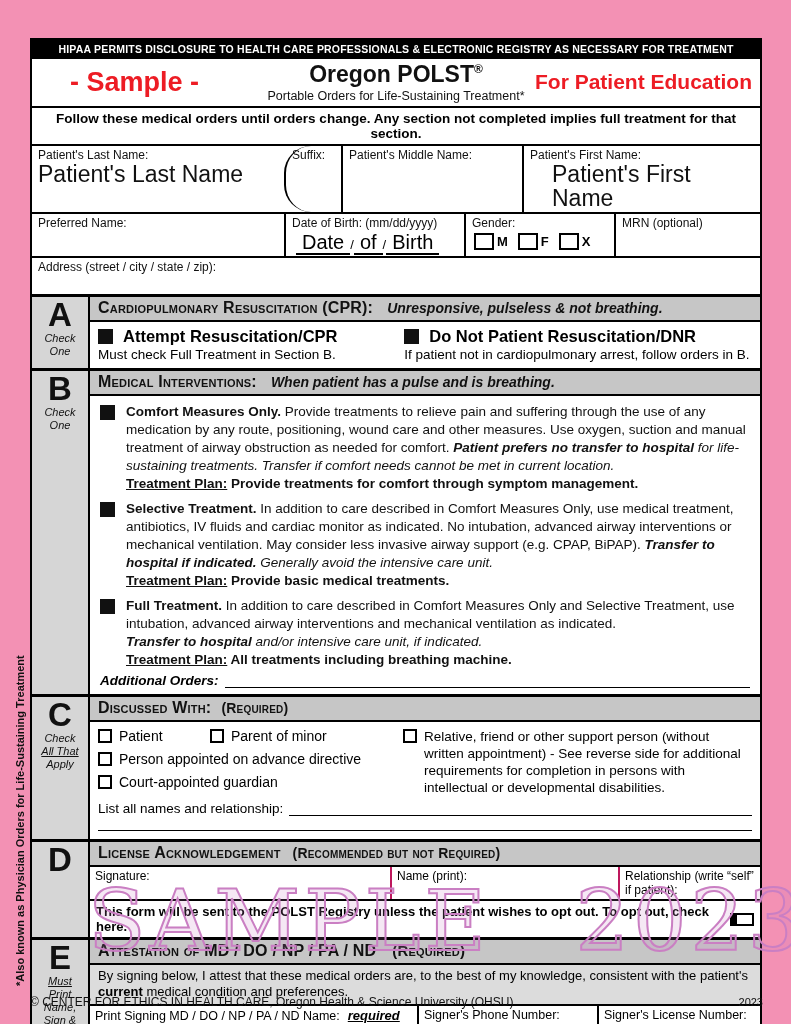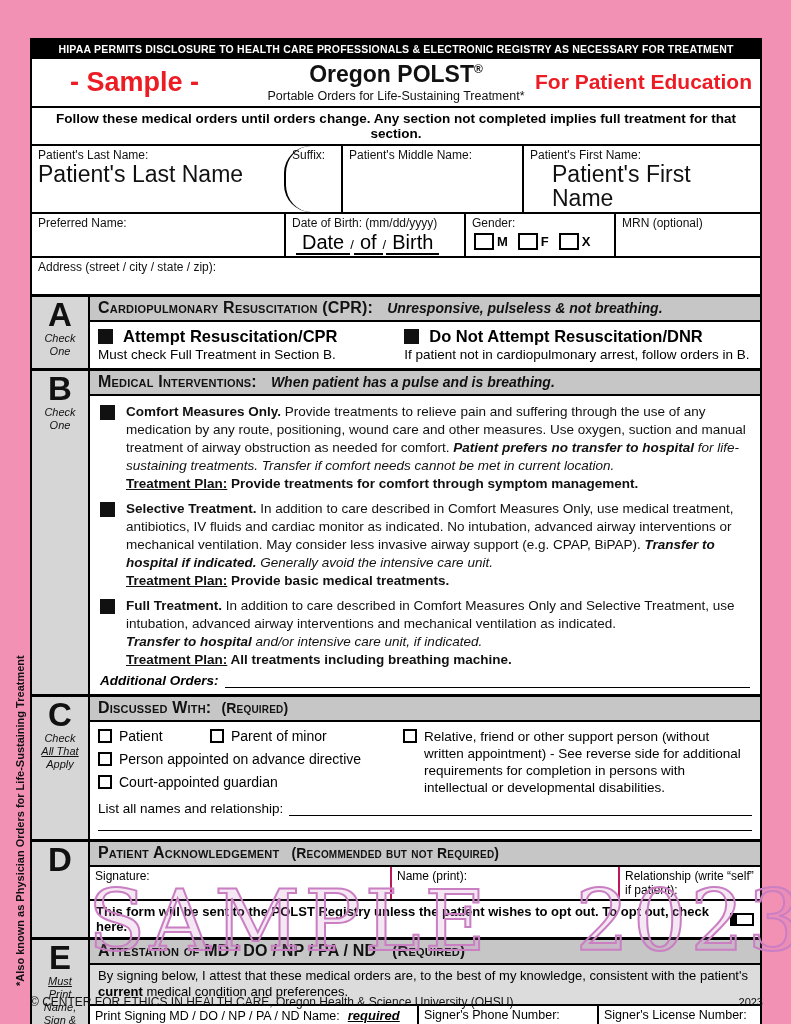--- a/index.html
+++ b/index.html
@@ -196,21 +196,21 @@
           <div class="a-opt a-opt1">
             <div class="a-opt-title">
                 <span class="cb-filled"></span>
                 <span>Attempt Resuscitation/CPR</span>
               </div>
             <div class="a-opt-sub">Must check Full Treatment in Section B.</div>
           </div>
           <div class="a-opt a-opt2">
             <div class="a-opt-title">
                 <span class="cb-filled"></span>
-                <span>Do Not Attempt Resuscitation/DNR</span>
+                <span>Do Not Patient Resuscitation/DNR</span>
               </div>
             <div class="a-opt-sub">If patient not in cardiopulmonary arrest, follow orders in B.</div>
           </div>
         </div>
       </div>
     </div>
 
     <div class="section">
       <div class="letter-col">
         <div class="letter">B</div>
@@ -301,21 +301,21 @@
         <div class="c-line2"></div>
       </div>
     </div>
 
     <div class="section">
       <div class="letter-col">
         <div class="letter">D</div>
       </div>
       <div class="sec-content">
         <div class="sec-header" style="gap:12px;">
-          <span class="sec-title">Patient Acknowledgement</span>
+          <span class="sec-title">License Acknowledgement</span>
           <span class="sec-title" style="font-size:14px;">(Recommended but not Required)</span>
         </div>
         <div class="d-fields">
           <div class="d-cell" style="width:300px;border-radius:15px;"><span>Signature:</span></div>
           <div class="d-cell" style="width:228px;"><span>Name (print):</span></div>
           <div class="d-cell" style="flex:1;"><span>Relationship (write “self” if patient):</span></div>
         </div>
         <div class="optout">
           <span>This form will be sent to the POLST Registry unless the patient wishes to opt out. To opt out, check here.</span>
           <span class="optout-box"></span>

